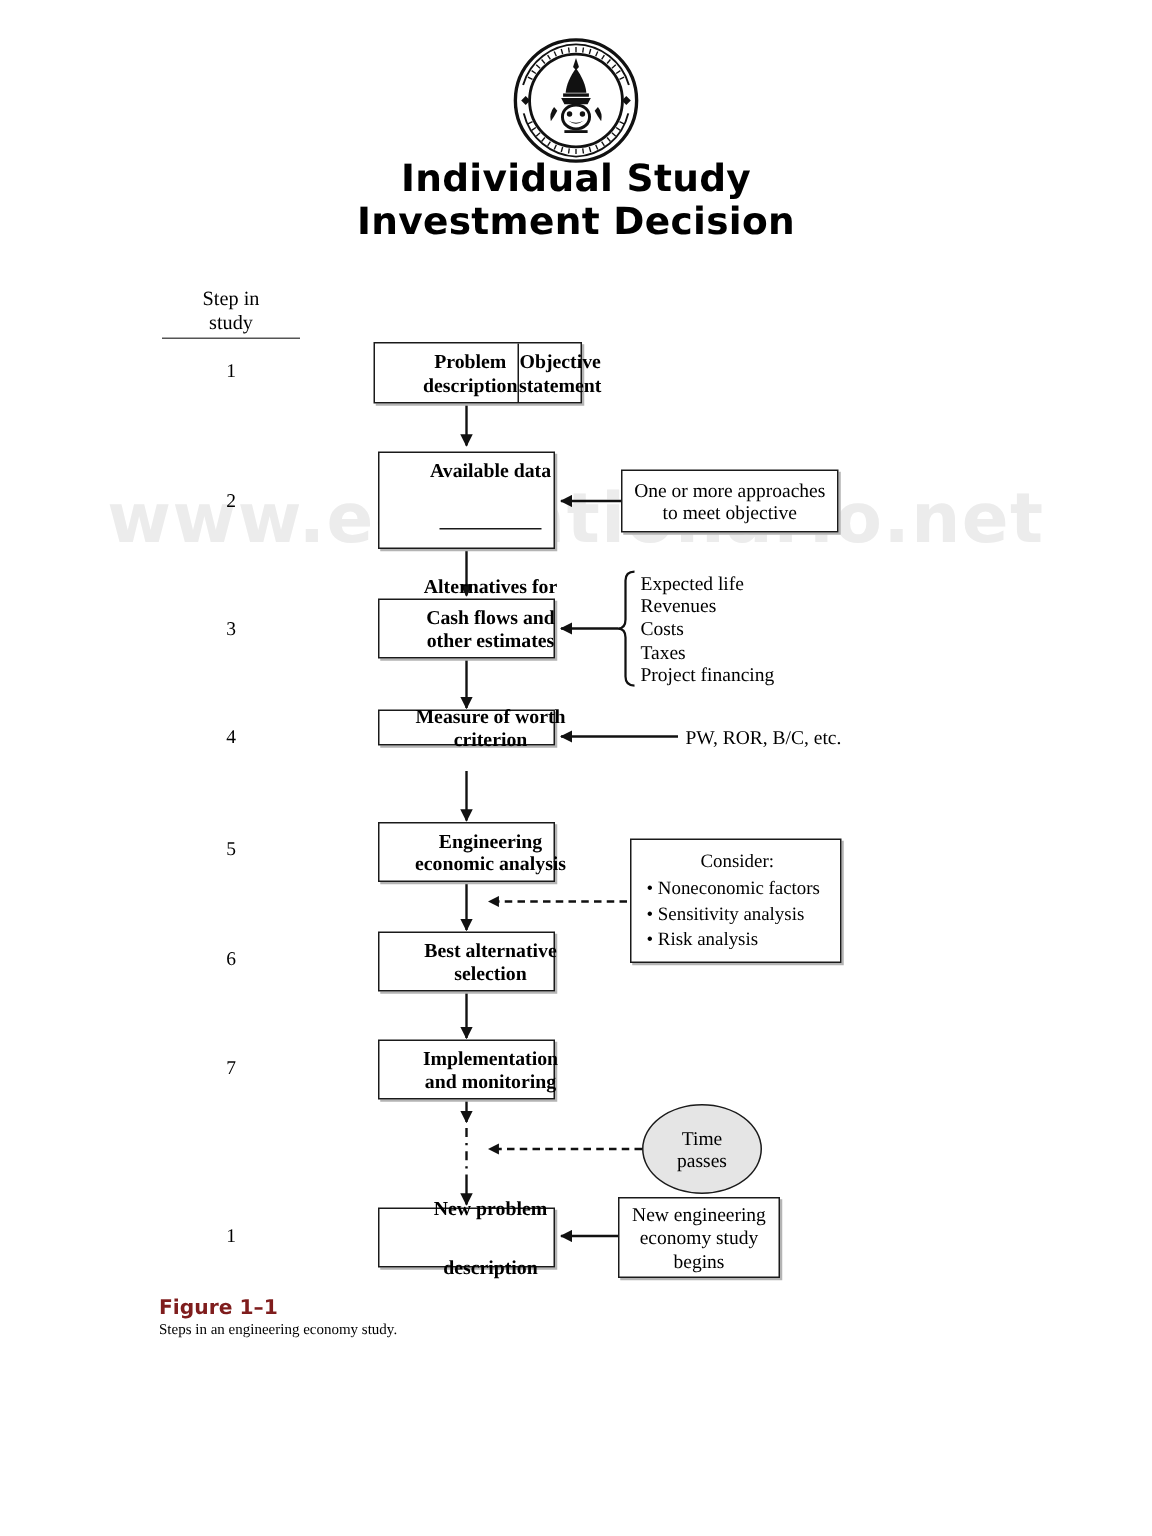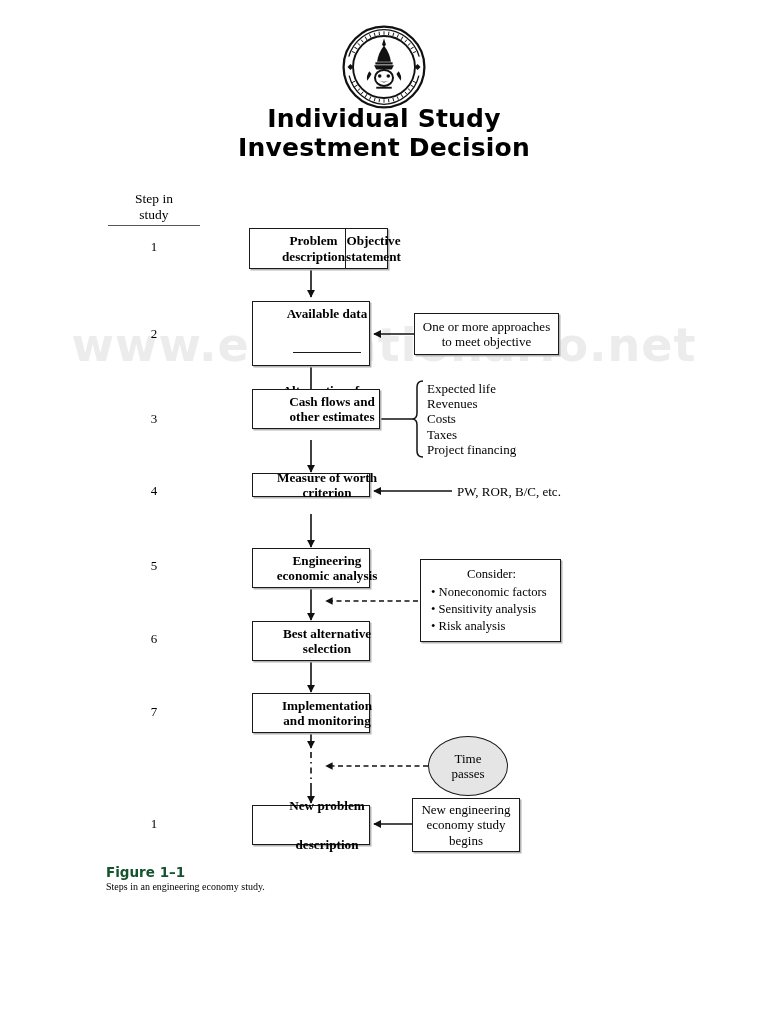--- a/index.html
+++ b/index.html
@@ -378,21 +378,21 @@
 
   <div class="node bold stacked" style="left:252px; top:301px; width:118px; height:65px;">
     <span class="seg1 line">Available data</span>
     <span class="hr"></span>
     <span class="seg2">
       <span class="line">Alternatives for</span>
       <span class="line">solution</span>
     </span>
   </div>
 
-  <div class="node bold" style="left:252px; top:389px; width:128px; height:40px;">
+  <div class="node bold" style="left:252px; top:399px; width:118px; height:40px;">
     <span class="line">Cash flows and</span>
     <span class="line">other estimates</span>
   </div>
 
   <div class="node bold" style="left:252px; top:473px; width:118px; height:24px;">
     <span class="line">Measure of worth</span>
     <span class="line">criterion</span>
   </div>
 
   <div class="node bold" style="left:252px; top:548px; width:118px; height:40px;">
@@ -441,16 +441,16 @@
     <span class="line">Time</span>
     <span class="line">passes</span>
   </div>
 
   <div class="node plain" style="left:412px; top:798px; width:108px; height:54px;">
     <span class="line">New engineering</span>
     <span class="line">economy study</span>
     <span class="line">begins</span>
   </div>
 
-  <div id="fig-label" style="color: #14532d;">Figure 1–1</div>
+  <div id="fig-label" style="color: #7f1d1d;">Figure 1–1</div>
   <div id="fig-caption">Steps in an engineering economy study.</div>
 
 </div>
 
 </body></html>

